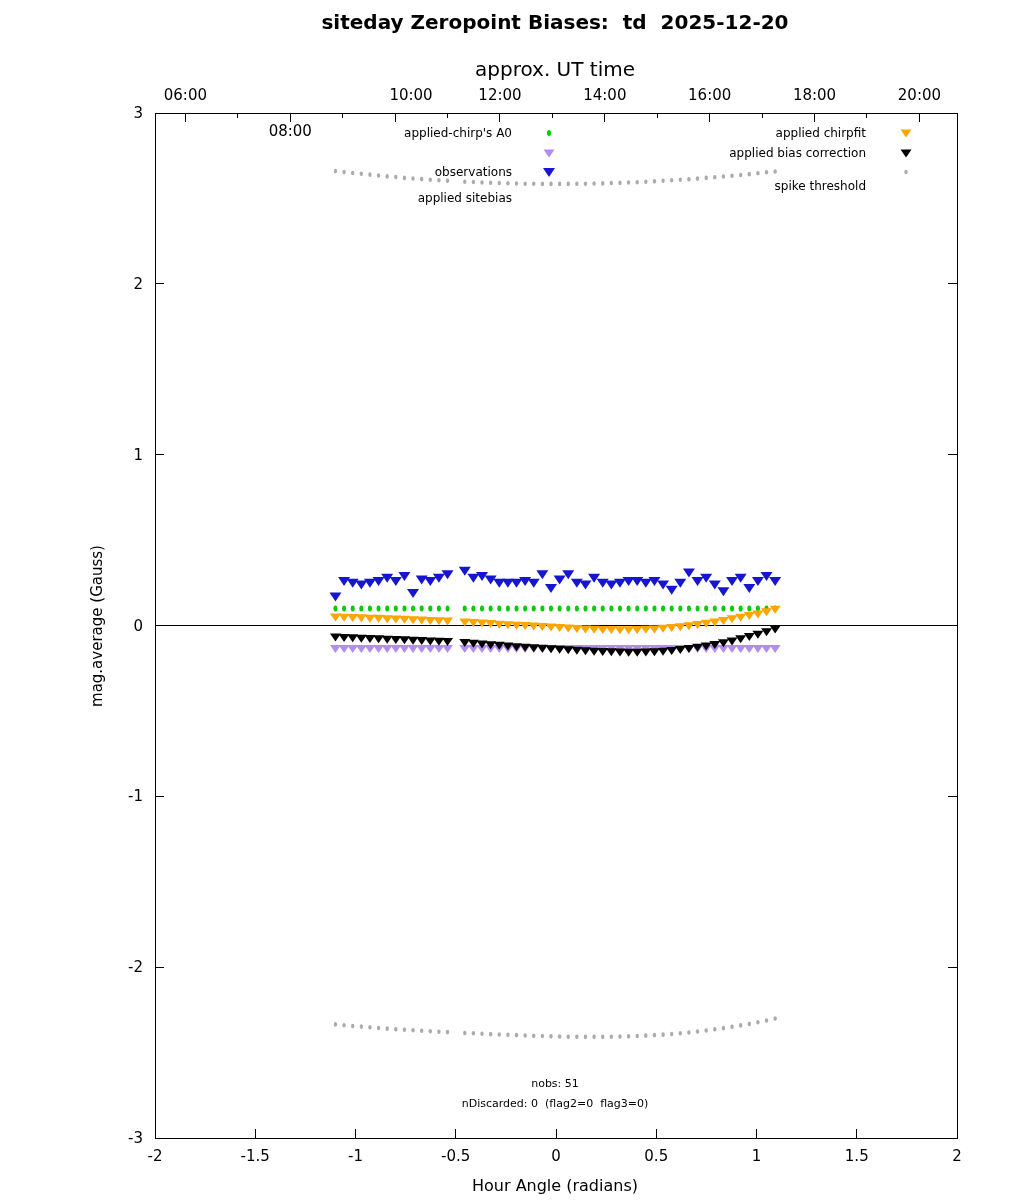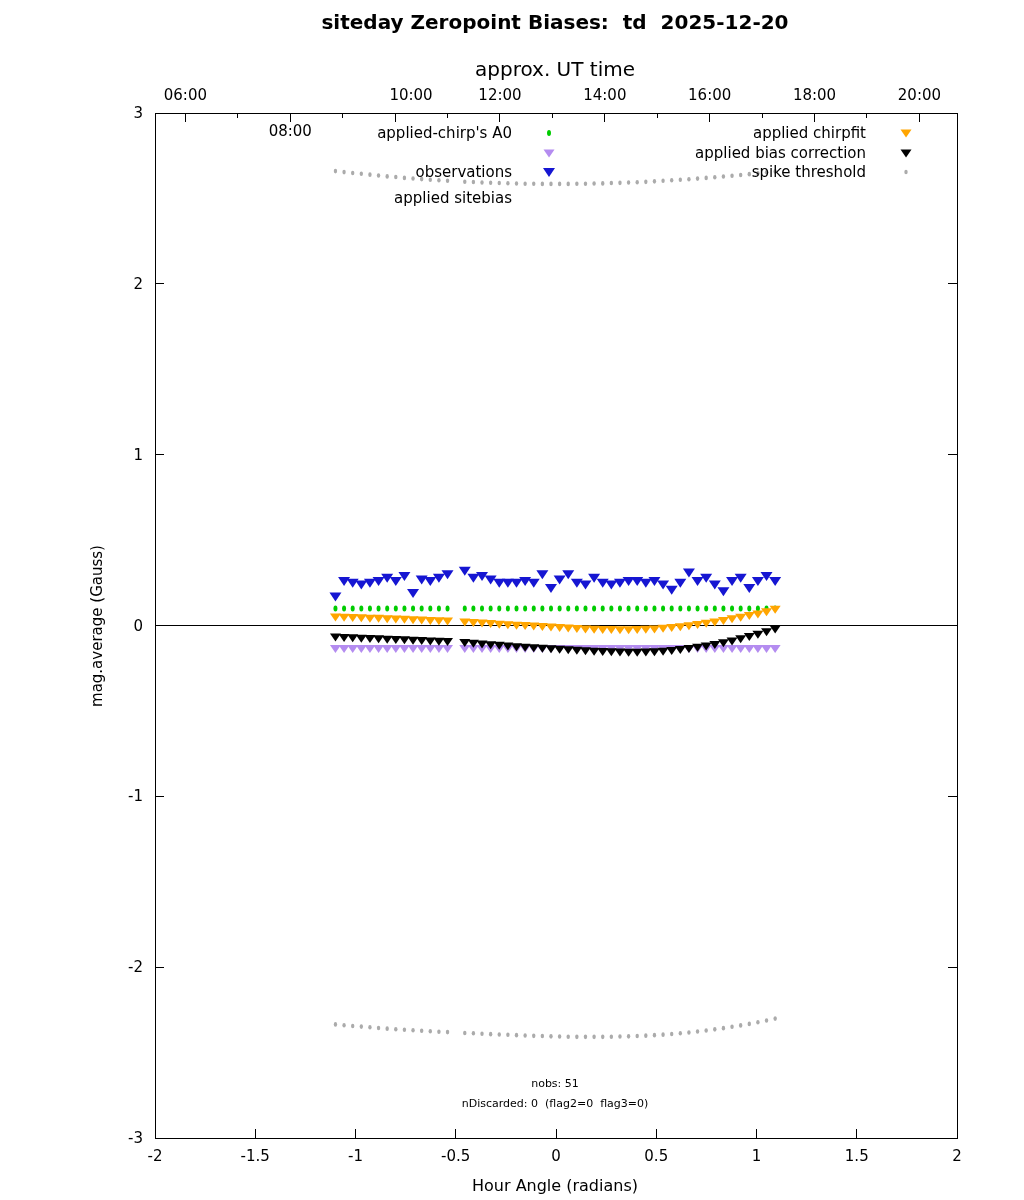--- a/index.html
+++ b/index.html
@@ -15,21 +15,21 @@
           font-size:16px;white-space:pre;}
   .ylabel{position:absolute;left:97px;top:626px;
           transform:translate(-50%,-50%) rotate(-90deg);font-size:15px;white-space:pre;}
   .annot{position:absolute;left:555px;transform:translateX(-50%);
          font-size:11px;white-space:pre;}
   .annot.nobs{top:1077px;}
   .annot.nd{top:1097px;}
   .ticklabel{position:absolute;font-size:15px;line-height:18px;white-space:pre;}
   .ticklabel.ytl{text-align:right;}
   .ticklabel.xtl,.ticklabel.ttl{transform:translateX(-50%);}
-  .legend-label{position:absolute;font-size:15px;line-height:18px;
+  .legend-label{position:absolute;font-size:12px;line-height:18px;
                 text-align:right;white-space:pre;}
   .legend-marker{position:absolute;width:14px;height:14px;}
 </style>
 </head>
 <body>
 
 <div class="chart">
   <div class="title">siteday Zeropoint Biases:  td  2025-12-20</div>
   <div class="x2label">approx. UT time</div>
   <div class="ylabel">mag.average (Gauss)</div>
@@ -475,18 +475,18 @@
         <polygon points="1,3 13,3 7,12" fill="#1616d2"></polygon>
       </svg>
       <div class="legend-label" style="right: 158px; top: 124px;">applied chirpfit</div>
       <svg class="legend-marker" viewBox="0 0 14 14" style="left: 899px; top: 126px;">
         <polygon points="1.5,3.5 12.5,3.5 7,11.5" fill="#ffa500"></polygon>
       </svg>
       <div class="legend-label" style="right: 158px; top: 144px;">applied bias correction</div>
       <svg class="legend-marker" viewBox="0 0 14 14" style="left: 899px; top: 146px;">
         <polygon points="1.5,3.5 12.5,3.5 7,11.5" fill="#000000"></polygon>
       </svg>
-      <div class="legend-label" style="right: 158px; top: 163px; padding-left: 12px;">spike threshold</div>
+      <div class="legend-label" style="right: 158px; top: 177px; padding-left: 12px;">spike threshold</div>
       <svg class="legend-marker" viewBox="0 0 14 14" style="left: 899px; top: 165px;">
         <ellipse cx="7" cy="7" rx="1.7" ry="2.3" fill="#ababab"></ellipse>
       </svg>
     </div>
 </div>
 
 </body></html>

